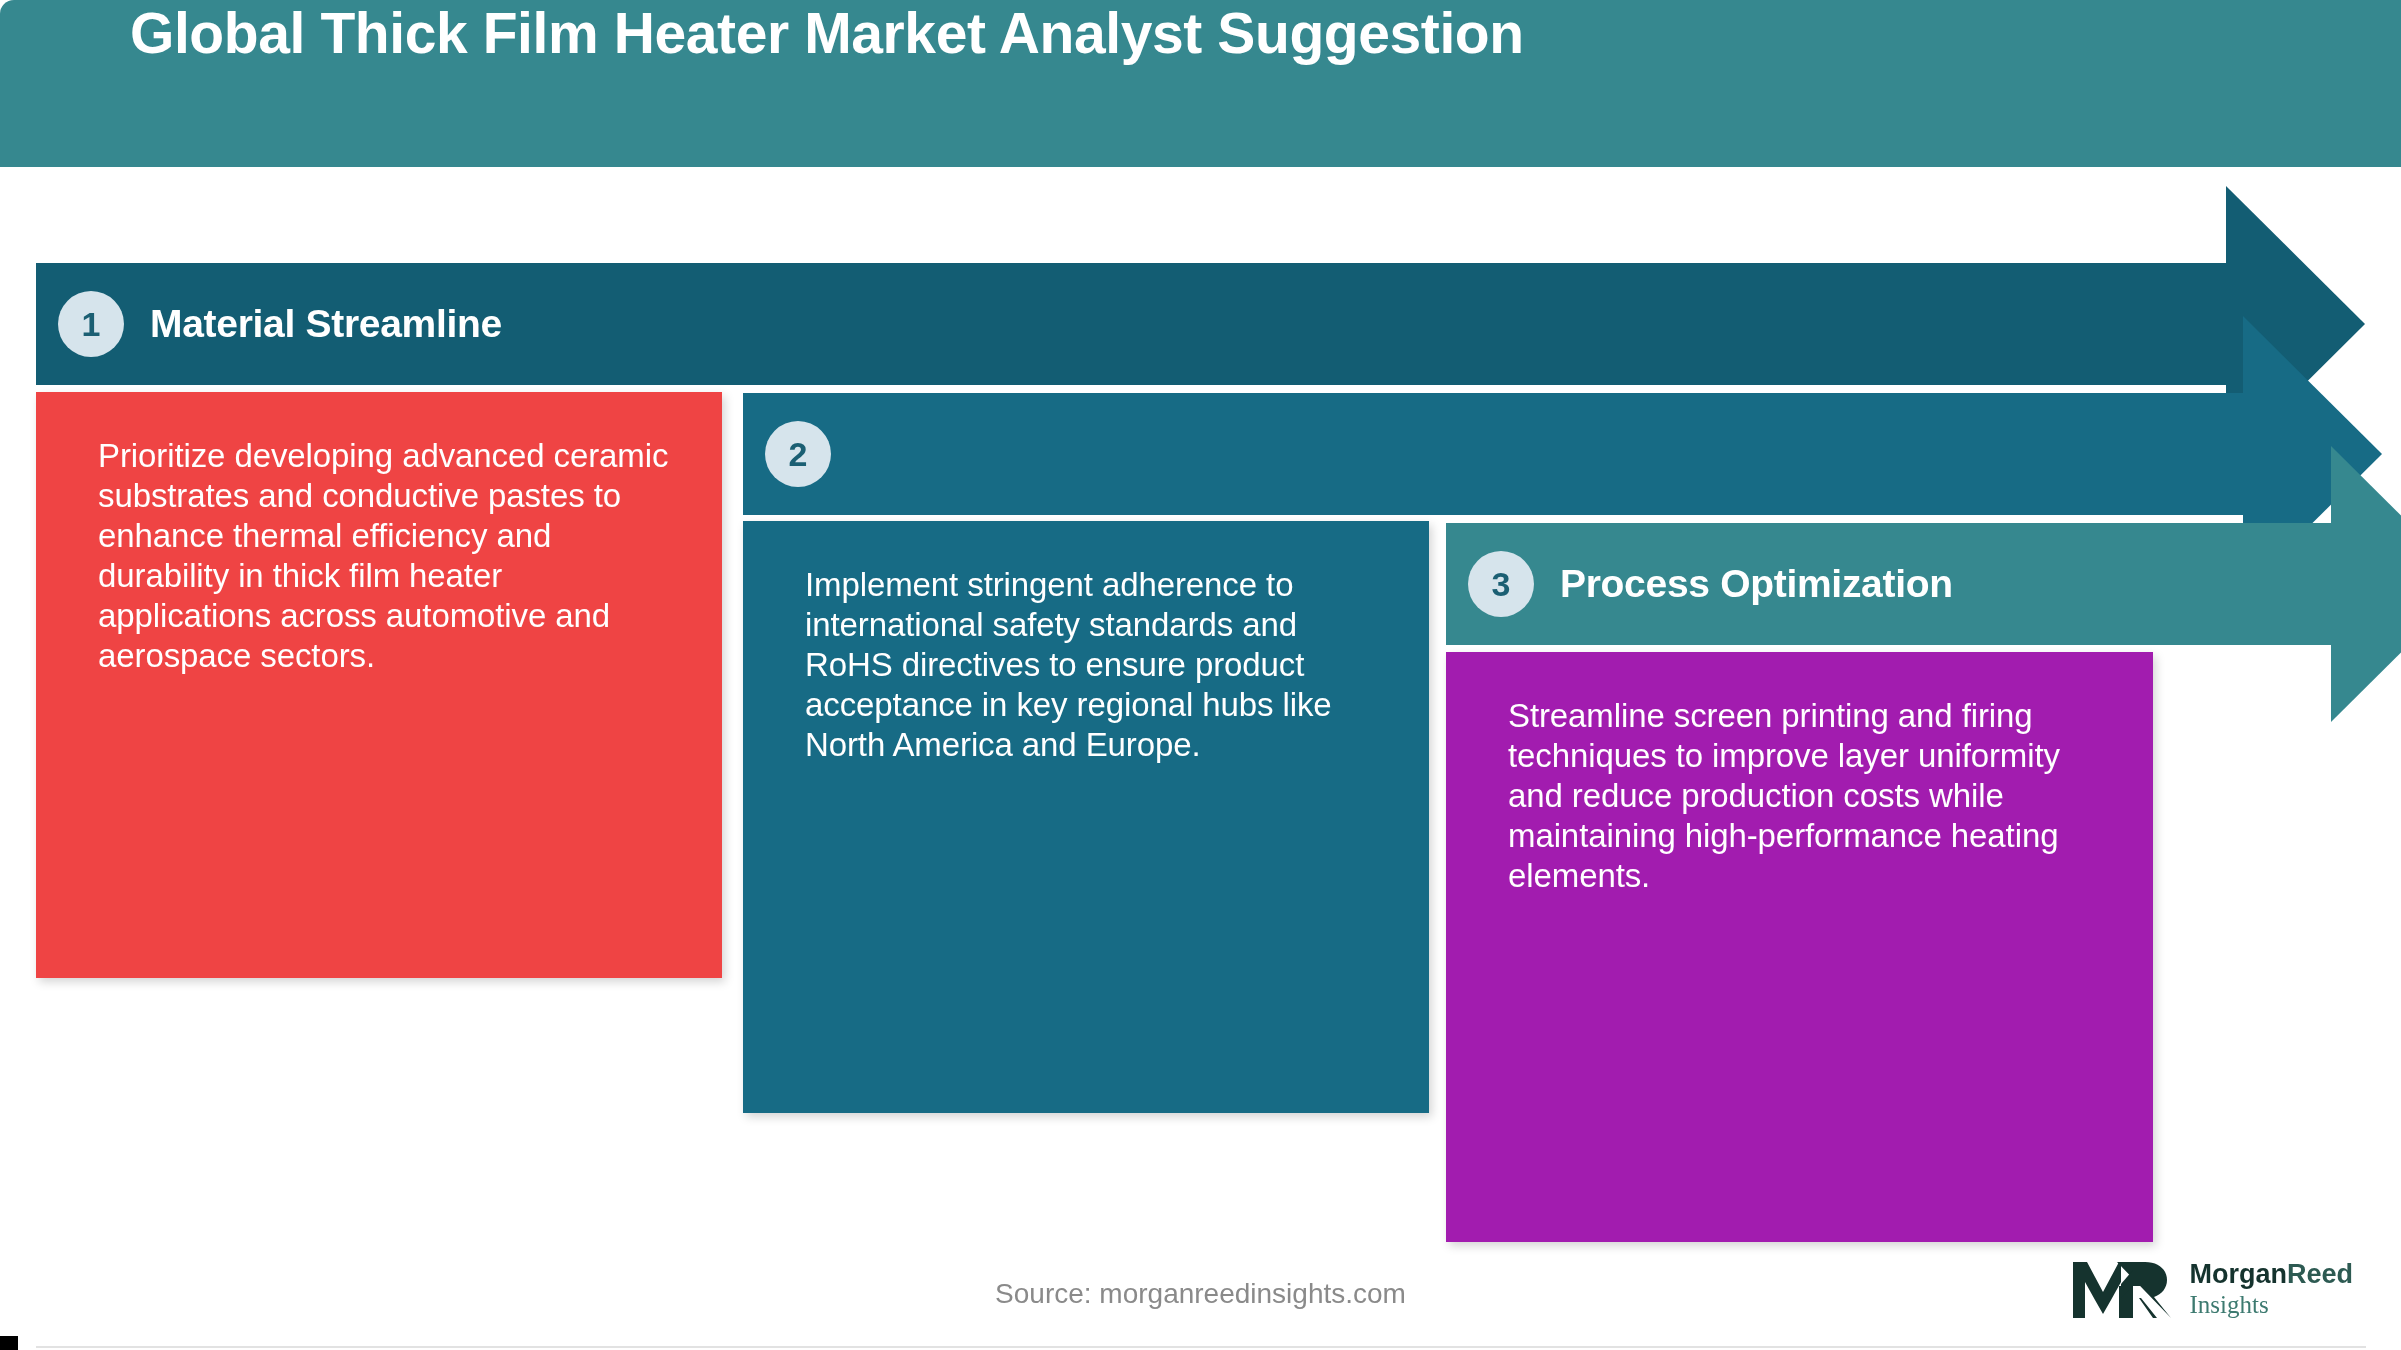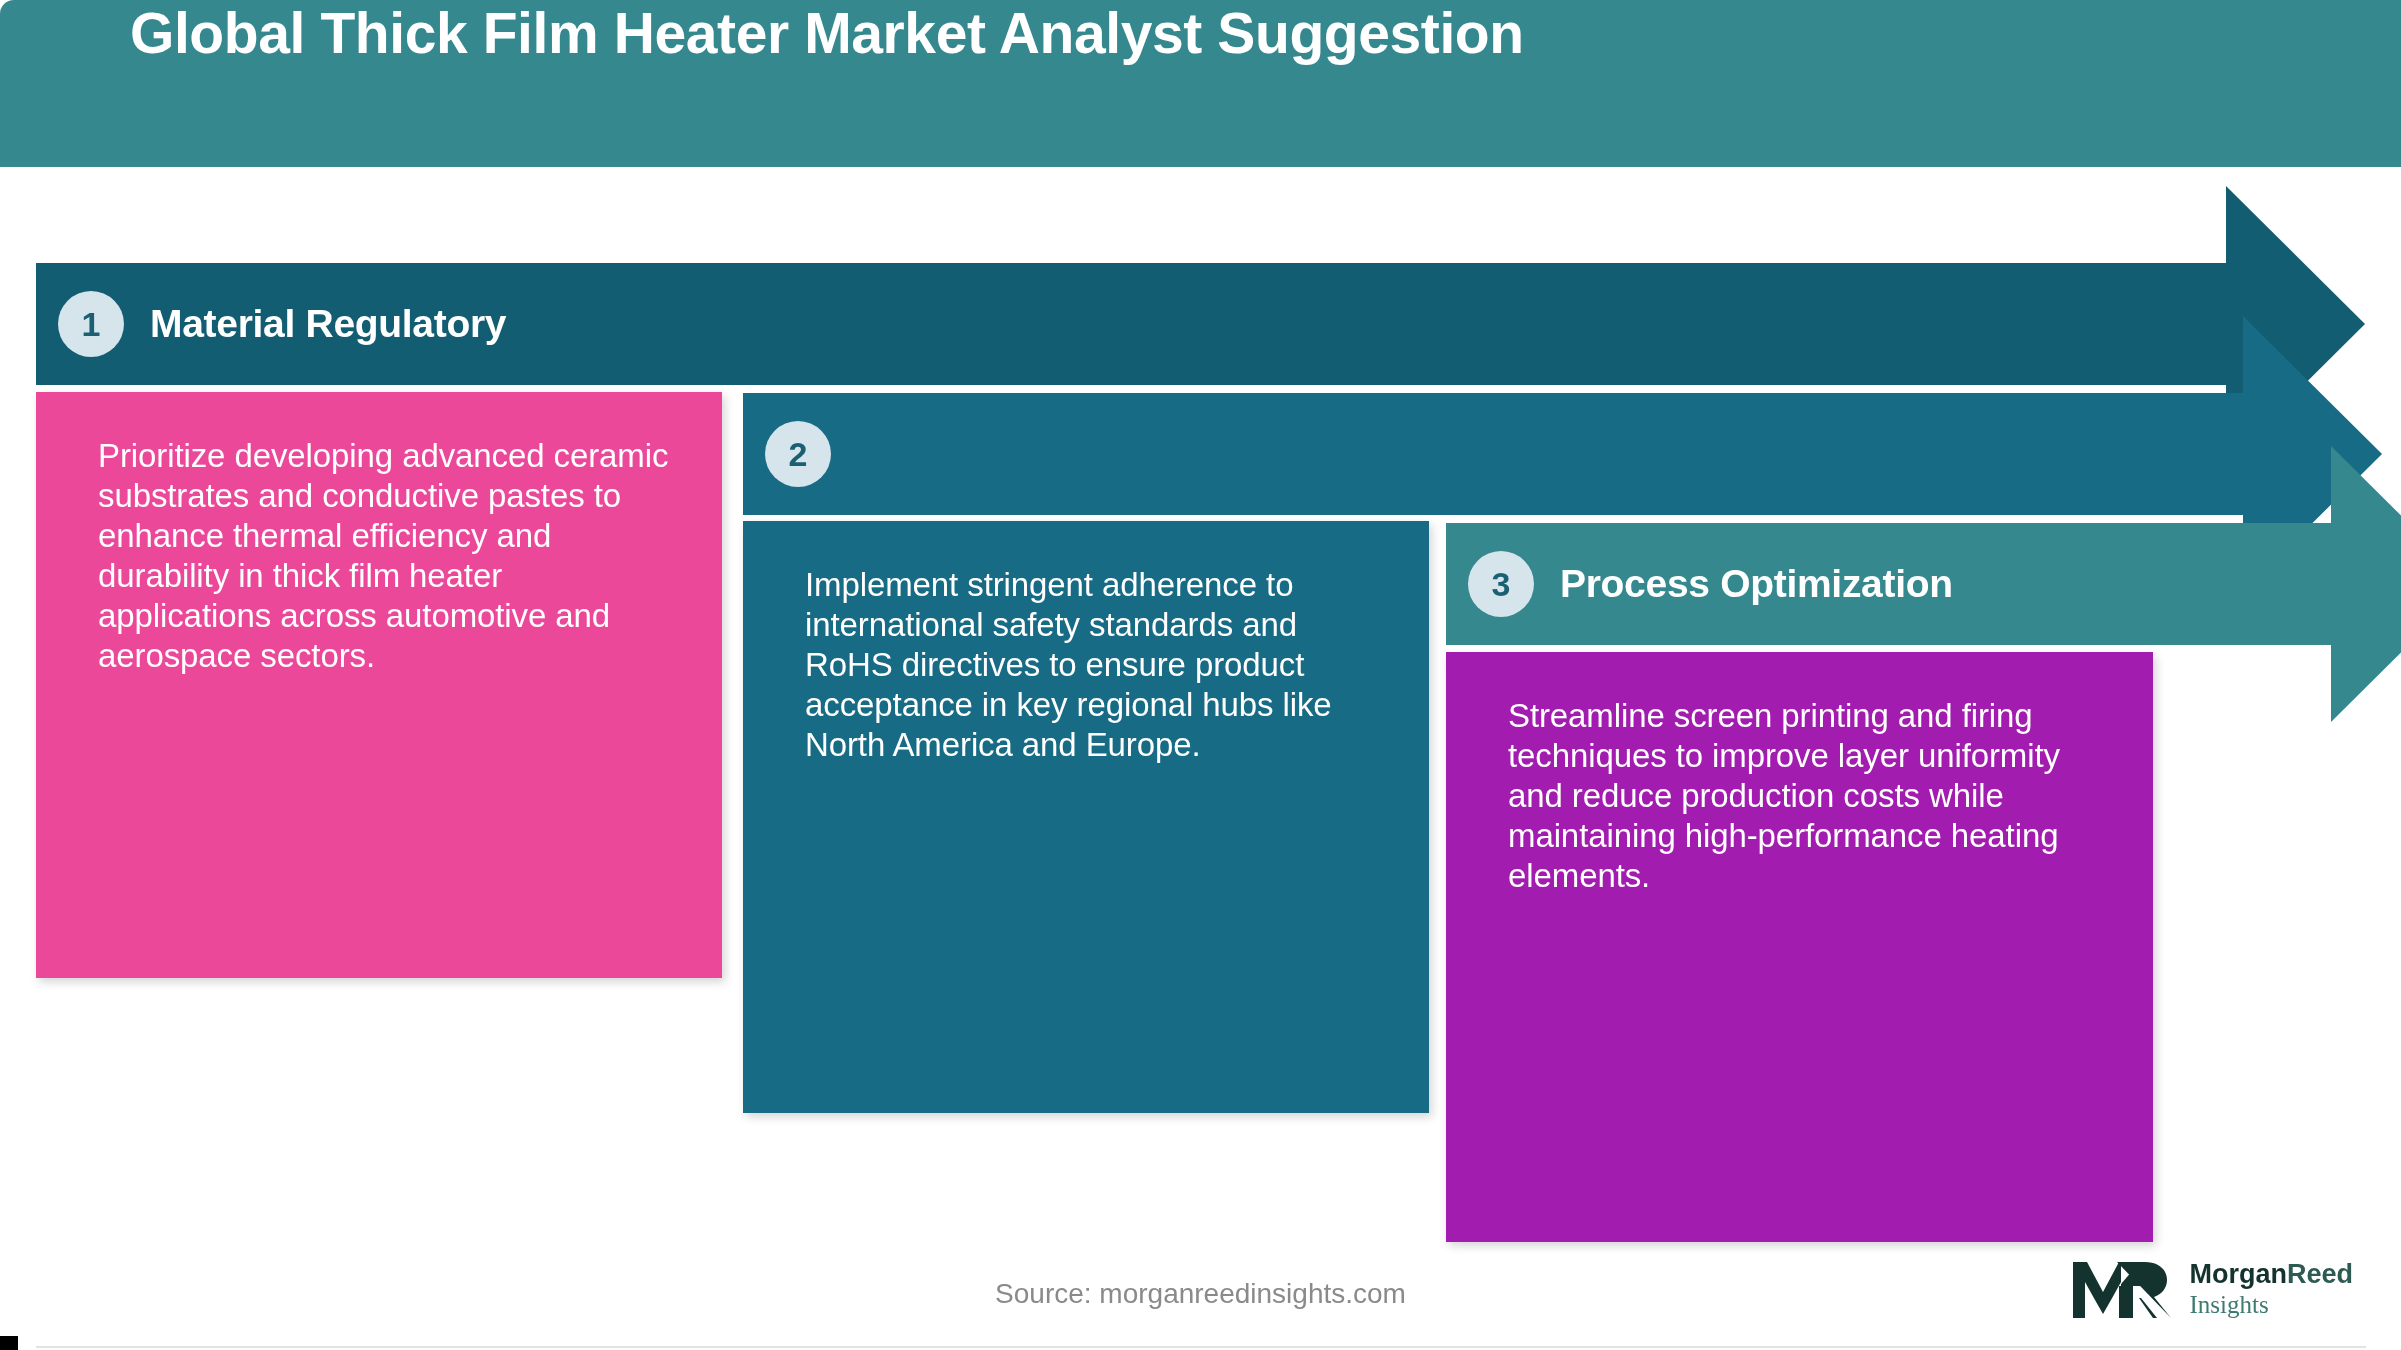--- a/index.html
+++ b/index.html
@@ -76,21 +76,21 @@
   .body-text {
     color:#ffffff;
     font-size:33px;
     line-height:40px;
     padding:44px 52px 0 62px;
     letter-spacing:-0.1px;
   }
 
   
   #step1-banner { left:36px;  top:263px; width:2190px; height:122px; background:#135d73; }
-  #step1-box    { left:36px;  top:392px; width:686px; height:586px; background:#ec4899; }
+  #step1-box    { left:36px;  top:392px; width:686px; height:586px; background:#ef4444; }
   
   #step2-banner { left:743px; top:393px; width:1500px; height:122px; background:#176b85; }
   #step2-box    { left:743px; top:521px; width:686px; height:592px; background:#176b85; }
   
   #step3-banner { left:1446px; top:523px; width:885px; height:122px; background:#36888f; }
   #step3-box    { left:1446px; top:652px; width:707px; height:590px; background:#a21caf; }
 
   
   #source-note {
     position:absolute;
@@ -136,21 +136,21 @@
     <path d="M2226 263 L2226 186 L2365 324 L2226 462 L2226 385 Z" fill="#135d73"></path>
 
     <path d="M2243 393 L2243 316 L2382 454 L2243 592 L2243 515 Z" fill="#176b85"></path>
 
     <path d="M2331 523 L2331 446 L2470 584 L2331 722 L2331 645 Z" fill="#36888f"></path>
   </svg>
 
   <div class="step">
     <div class="banner" id="step1-banner">
       <div class="badge">1</div>
-      <div class="banner-title">Material Regulatory</div>
+      <div class="banner-title">Material Streamline</div>
     </div>
     <div class="body-box" id="step1-box">
       <div class="body-text">Prioritize developing advanced ceramic substrates and conductive pastes to enhance thermal efficiency and durability in thick film heater applications across automotive and aerospace sectors.</div>
     </div>
   </div>
 
   <div class="step">
     <div class="banner" id="step2-banner">
       <div class="badge">2</div>
     </div>

